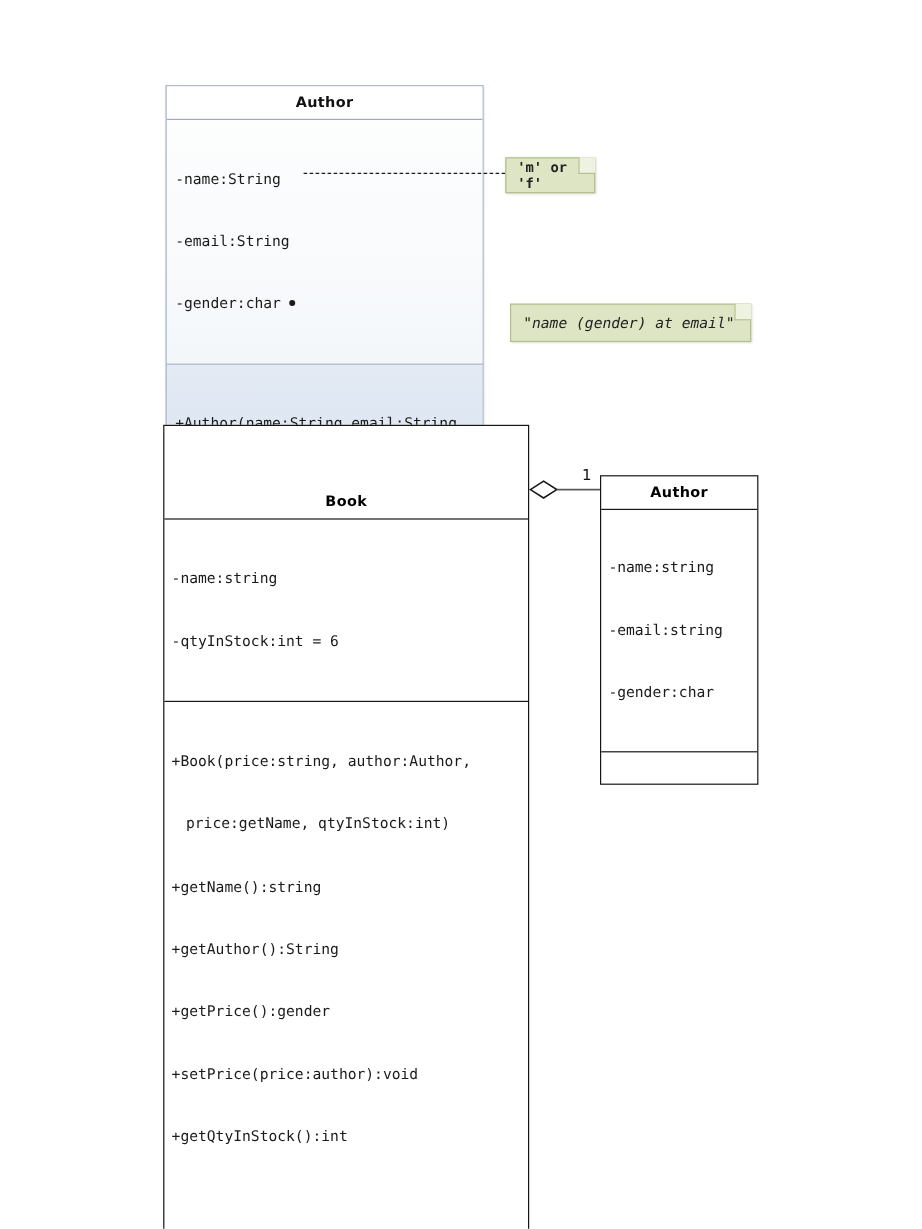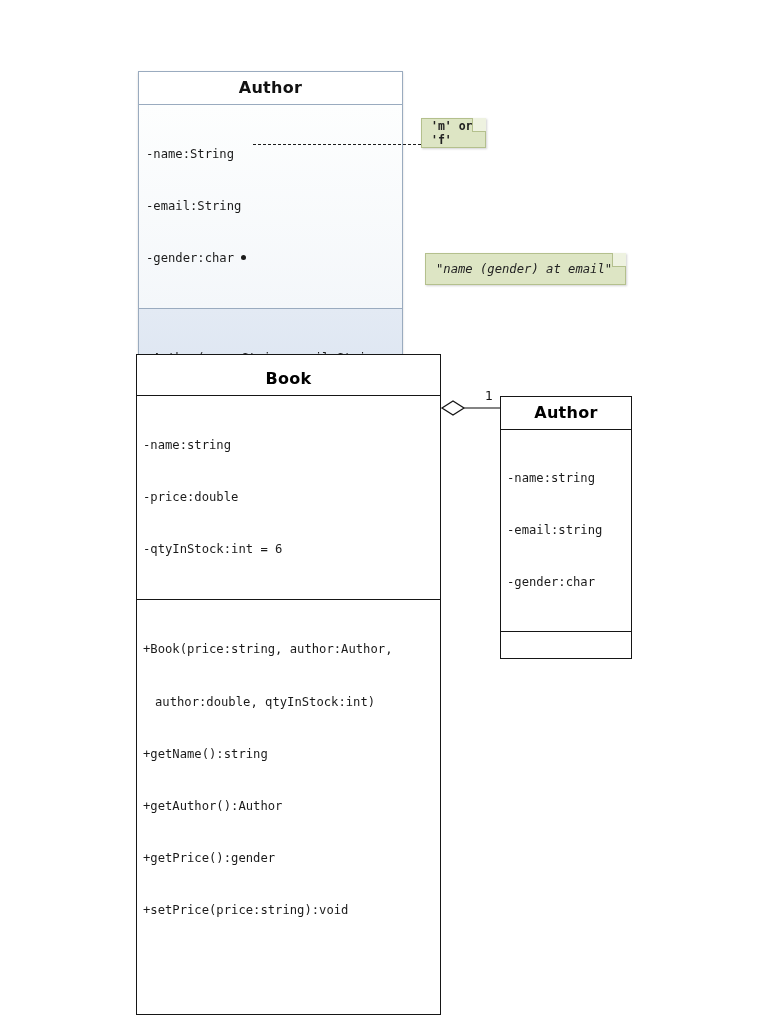--- a/index.html
+++ b/index.html
@@ -22,21 +22,21 @@
 
   
   .uml-class {
     position: absolute;
     box-sizing: border-box;
   }
   .uml-name {
     text-align: center;
     font-weight: bold;
     font-family: "DejaVu Sans", sans-serif;
-    font-size: 16px;
+    font-size: 12px;
     letter-spacing: 0.3px;
   }
   .uml-compartment {
     font-size: 12.2px;
     line-height: 17.4px;
     color: #1b1b1b;
     white-space: pre;
   }
 
   
@@ -103,22 +103,22 @@
     top: -1px;
     right: -1px;
     width: 13px;
     height: 13px;
     background: #eef2e0;
     border-left: 1px solid #b4c08d;
     border-bottom: 1px solid #b4c08d;
   }
   #note-gender {
     left: 421px;
-    top: 118px;
-    width: 65px;
+    top: 131px;
+    width: 75px;
     height: 30px;
     padding-left: 9px;
     font-weight: bold;
     font-size: 11.5px;
     justify-content: center;
   }
   #note-tostring {
     left: 425px;
     top: 253px;
     width: 201px;
@@ -132,20 +132,21 @@
   #book {
     left: 136px;
     top: 354px;
     width: 305px;
     border: 1.4px solid #161616;
     background: #ffffff;
   }
   #book .uml-name {
     padding: 14px 0 7px 0;
     border-bottom: 1.4px solid #161616;
+    margin-top: 42px;
   }
   #book .attrs {
     padding: 6px 0 6px 6px;
     border-bottom: 1.4px solid #161616;
   }
   #book .ops {
     padding: 6px 0 7px 6px;
   }
   #book .indent-cont { padding-left: 12px; }
 
@@ -218,30 +219,30 @@
 
   <div class="uml-note" id="note-tostring">
     <span>"name (gender) at email"</span>
     <span class="fold"></span>
   </div>
 
   <div class="uml-class" id="book">
     <div class="uml-name">Book</div>
     <div class="uml-compartment attrs">
       <div>-name:string</div>
-      <div>-price:double</div>
       <div>-qtyInStock:int = 6</div>
     </div>
     <div class="uml-compartment ops">
       <div>+Book(price:string, author:Author,</div>
-      <div class="indent-cont">author:double, qtyInStock:int)</div>
+      <div class="indent-cont">price:getName, qtyInStock:int)</div>
       <div>+getName():string</div>
-      <div>+getAuthor():Author</div>
+      <div>+getAuthor():String</div>
       <div>+getPrice():gender</div>
-      <div>+setPrice(price:string):void</div>
+      <div>+setPrice(price:author):void</div>
+      <div>+getQtyInStock():int</div>
       
       
       
     </div>
   </div>
 
   <div id="aggregation">
     <svg width="64" height="32" viewBox="0 0 64 32">
       <polygon points="2,16 13,9 24,16 13,23" fill="#ffffff" stroke="#161616" stroke-width="1.3"></polygon>
       <line x1="24" y1="16" x2="62" y2="16" stroke="#5a5a5a" stroke-width="1.3"></line>

